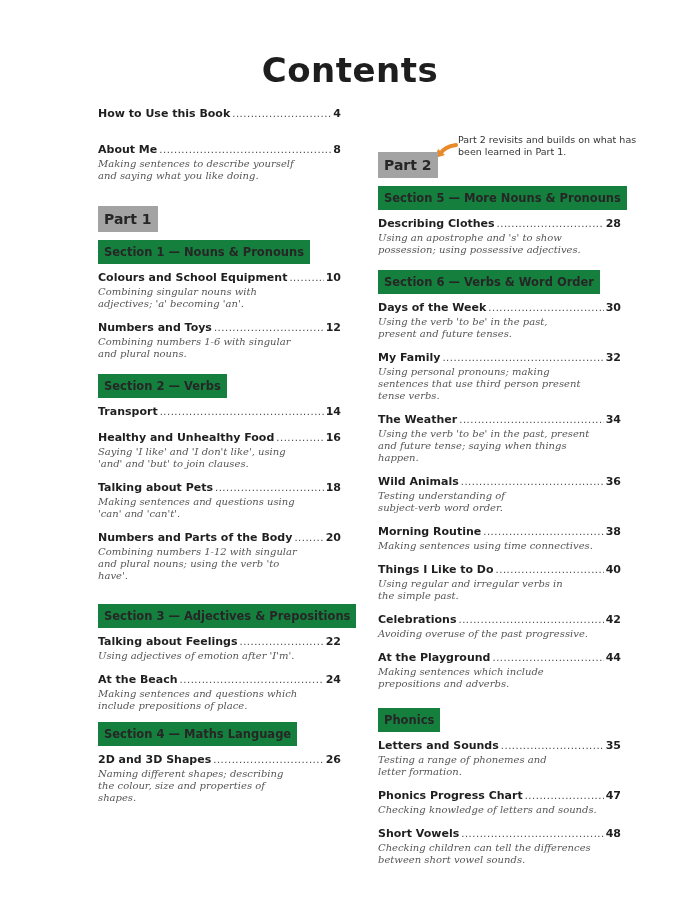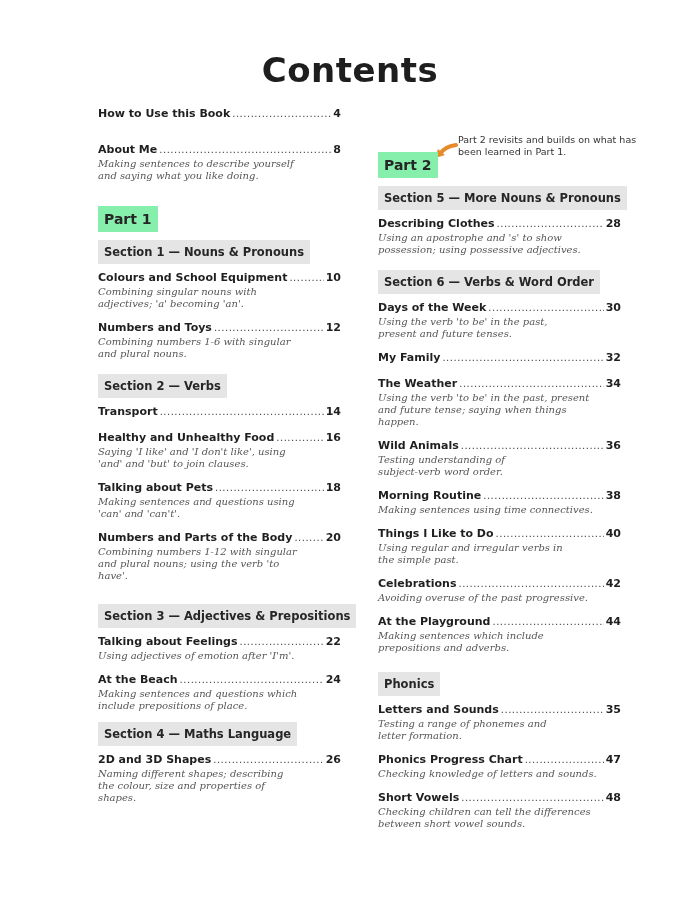--- a/index.html
+++ b/index.html
@@ -29,25 +29,25 @@
   .entry-head .dots::before {
     content: "........................................................................................................................";
   }
   .entry-head .page { flex: 0 0 auto; }
   .entry-desc {
     font-family: "DejaVu Serif", serif; font-style: italic; font-size: 10px; color: #555;
     line-height: 12px; width: 200px;
   }
 
   .part-box {
-    display: inline-block; background: #86efac; padding: 4px 6px; font-weight: bold; font-size: 14px;
+    display: inline-block; background: #a3a3a3; padding: 4px 6px; font-weight: bold; font-size: 14px;
     color: #262626; line-height: 18px;
   }
   .section-box {
-    display: inline-block; background: #e5e5e5; padding: 4px 6px; font-weight: bold; font-size: 11.5px;
+    display: inline-block; background: #15803d; padding: 4px 6px; font-weight: bold; font-size: 11.5px;
     color: #262626; line-height: 16px; margin-bottom: 6px; white-space: nowrap;
   }
 
   .note {
     position: absolute; left: 458px; top: 134px; font-size: 9.5px; line-height: 12px; color: #333;
     width: 200px;
   }
   .arrow { position: absolute; left: 432px; top: 142px; }
 </style>
 </head>
@@ -198,20 +198,21 @@
         <span class="page">30</span>
       </div>
       <div class="entry-desc">Using the verb 'to be' in the past, present and future tenses.</div>
     </div>
     <div class="entry">
       <div class="entry-head">
         <span class="name">My Family</span>
         <span class="dots"></span>
         <span class="page">32</span>
       </div>
+      <div class="entry-desc" style="width:220px;">Using personal pronouns; making sentences that use third person present tense verbs.</div>
     </div>
     <div class="entry">
       <div class="entry-head">
         <span class="name">The Weather</span>
         <span class="dots"></span>
         <span class="page">34</span>
       </div>
       <div class="entry-desc" style="width:230px;">Using the verb 'to be' in the past, present and future tense; saying when things happen.</div>
     </div>
     <div class="entry">

